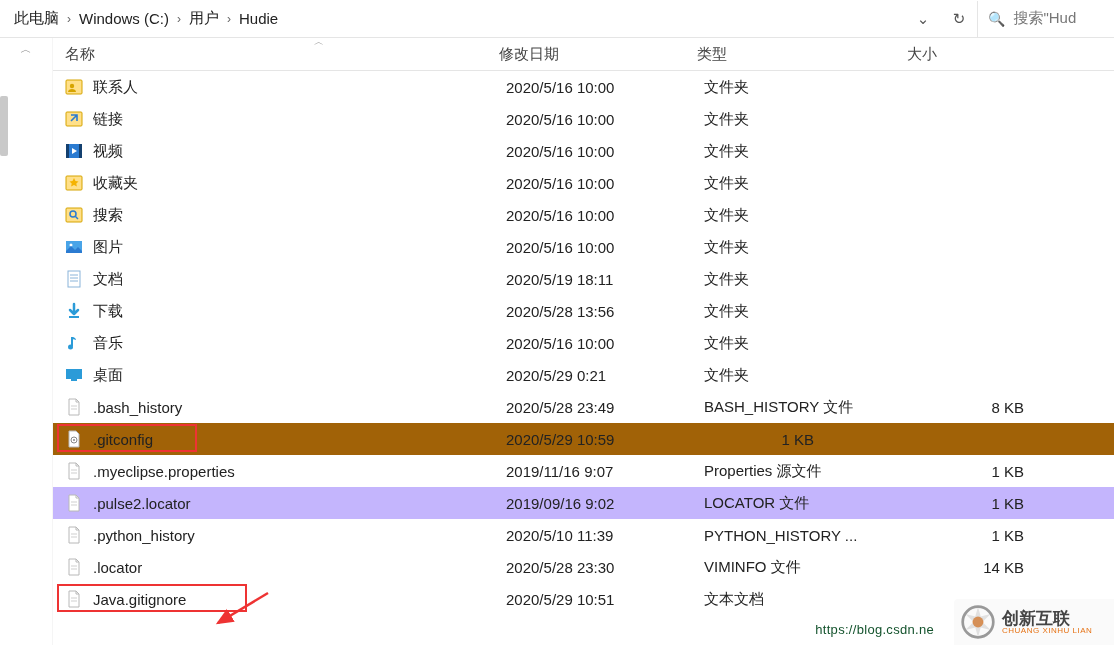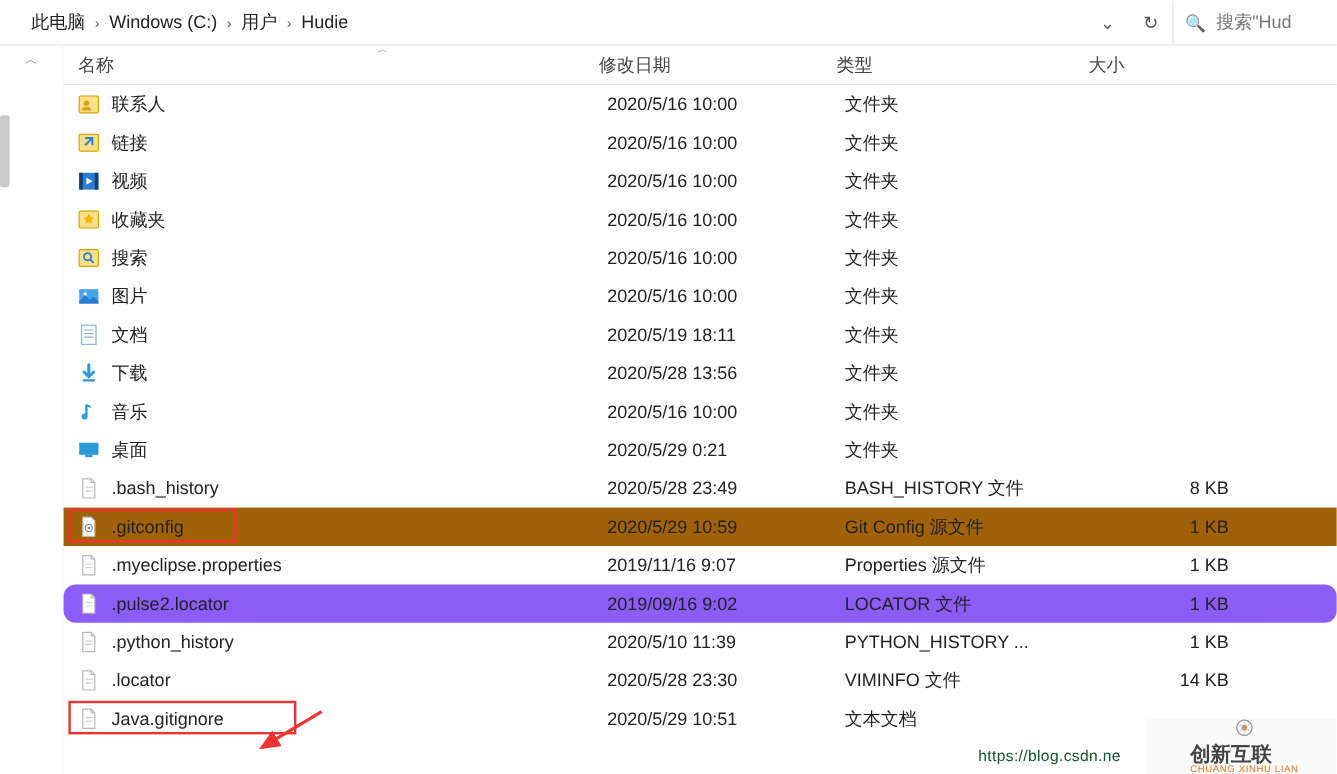--- a/index.html
+++ b/index.html
@@ -1,20 +1,20 @@
 <!DOCTYPE html>
 <html><head>
 <meta charset="utf-8">
 <style>
 * { margin:0; padding:0; box-sizing:border-box; font-family:"Microsoft YaHei","Segoe UI",sans-serif; }
 body { width:1114px; height:645px; background:#fff; overflow:hidden; position:relative; font-size:15px; color:#222; }
 
 
 .topbar { display:flex; align-items:center; height:38px; border-bottom:1px solid #e5e5e5; }
-.addr { flex:1; display:flex; align-items:center; padding-left:20px; }
+.addr { flex:1; display:flex; align-items:center; padding-left:8px; }
 .crumb { padding:0 6px; color:#222; cursor:default; }
 .chev { color:#666; font-size:12px; padding:0 2px; }
 .addr-btns { display:flex; align-items:center; }
 .addr-btn { width:36px; height:36px; display:flex; align-items:center; justify-content:center; color:#555; }
 .vsep { width:1px; height:36px; background:#e5e5e5; }
 .searchbox { width:136px; display:flex; align-items:center; height:36px; padding-left:10px; overflow:hidden; }
 .search-ic { color:#555; margin-right:8px; font-size:14px; }
 .search-txt { color:#777; white-space:nowrap; }
 
 
@@ -29,35 +29,35 @@
 .hcell.name { width:434px; }
 .hcell.date { width:198px; }
 .hcell.type { width:210px; }
 .hcell.size { width:140px; }
 .sort-ind { width:100%; text-align:center; color:#888; font-size:10px; line-height:8px; letter-spacing:-2px;}
 .sort-wrap{ position:absolute; left:240px; top:0; width:50px;}
 
 .rows { }
 .row { display:flex; align-items:center; height:32px; padding-left:12px; position:relative; }
 .row.sel { background:#a16207; }
-.row.hl  { background:#8b5cf6;border-radius:10px; }
+.row.hl  { background:#c4b5fd; }
 .ic { width:18px; height:18px; margin-right:10px; display:flex; align-items:center; justify-content:center; flex-shrink:0; }
 .ic svg{ width:18px; height:18px; }
 .c-name { width:413px; white-space:nowrap; overflow:hidden; text-overflow:ellipsis; }
 .c-date { width:198px; }
 .c-type { width:210px; }
 .c-size { width:110px; text-align:right; }
 
 .box-red { position:absolute; border:2px solid #e33; pointer-events:none; }
 
 .arrow { position:absolute; }
 .arrow svg { overflow:visible; }
 
 .water { position:absolute; right:180px; bottom:8px; color:#14532d; font-size:13px; letter-spacing:.3px;}
-.logo { position:absolute; right:0; bottom:0; width:160px; height:46px; background:#fafafa; display:flex; align-items:center; padding-left:6px; gap:6px; border-top-left-radius:4px;flex-direction:column;}
+.logo { position:absolute; right:0; bottom:0; width:160px; height:46px; background:#fafafa; display:flex; align-items:center; padding-left:6px; gap:6px; border-top-left-radius:4px;}
 .logo svg { width:36px; height:36px; }
 .logo .t1{ font-size:17px; font-weight:600; color:#444; line-height:1;}
 .logo .t2{ font-size:8px; color:#e67316; line-height:1; letter-spacing:.5px;}
 </style>
 </head>
 <body>
 
 <div class="topbar">
   <div class="addr" id="crumbs">
       <span class="crumb">此电脑</span>
@@ -253,21 +253,20 @@
         <div class="row sel">
           <span class="ic">
             <svg viewBox="0 0 18 18">
               <path d="M4 1h7l3 3v13H4z" fill="#fff" stroke="#b8b8b8"></path>
               <circle cx="9" cy="10" r="3" fill="none" stroke="#888"></circle>
               <circle cx="9" cy="10" r="1" fill="#888"></circle>
             </svg>
           </span>
           <span class="c-name">.gitconfig</span>
           <span class="c-date">2020/5/29 10:59</span>
-          <span class="c-type">Git Config 源文件</span>
           <span class="c-size">1 KB</span>
           <div class="box-red" style="left: 4px; top: 1px; height: 28px; width: 140px;"></div>
         </div>
         <div class="row">
           <span class="ic">
             <svg viewBox="0 0 18 18">
               <path d="M4 1h7l3 3v13H4z" fill="#fff" stroke="#b8b8b8"></path>
               <path d="M11 1v3h3" fill="none" stroke="#b8b8b8"></path>
               <line x1="6" y1="8" x2="12" y2="8" stroke="#cfcfcf"></line>
               <line x1="6" y1="11" x2="12" y2="11" stroke="#cfcfcf"></line>

